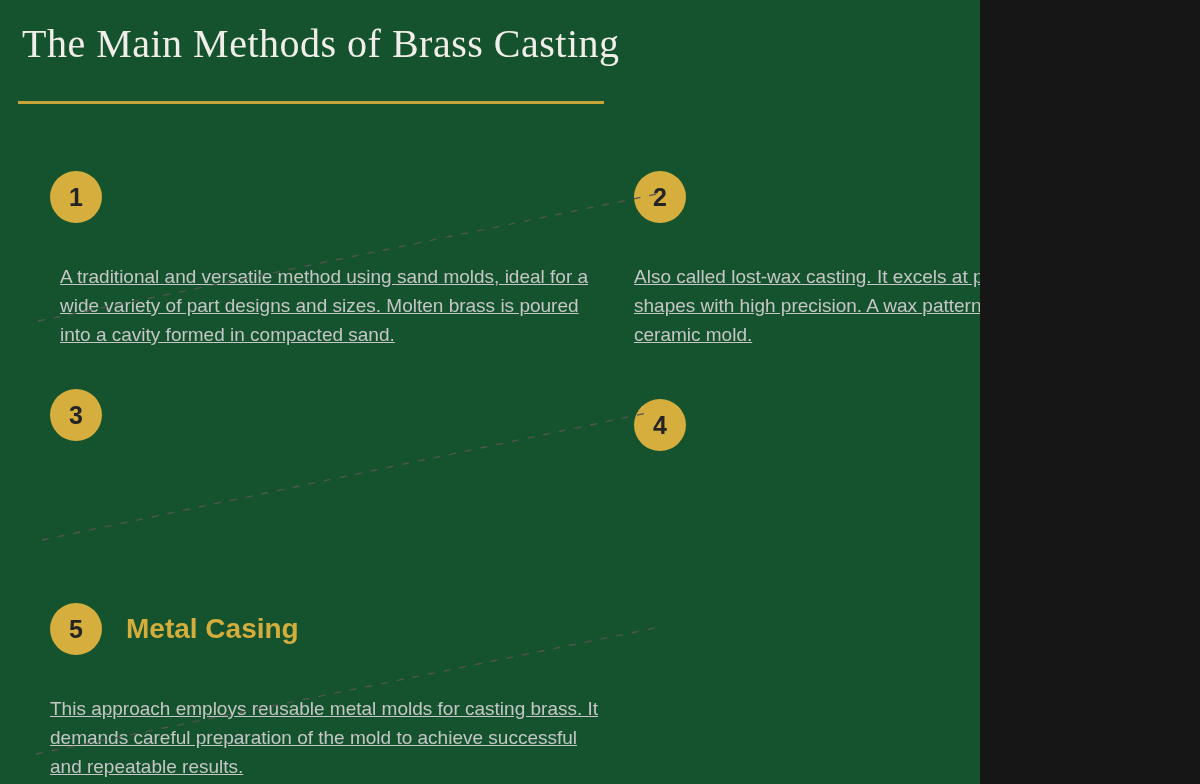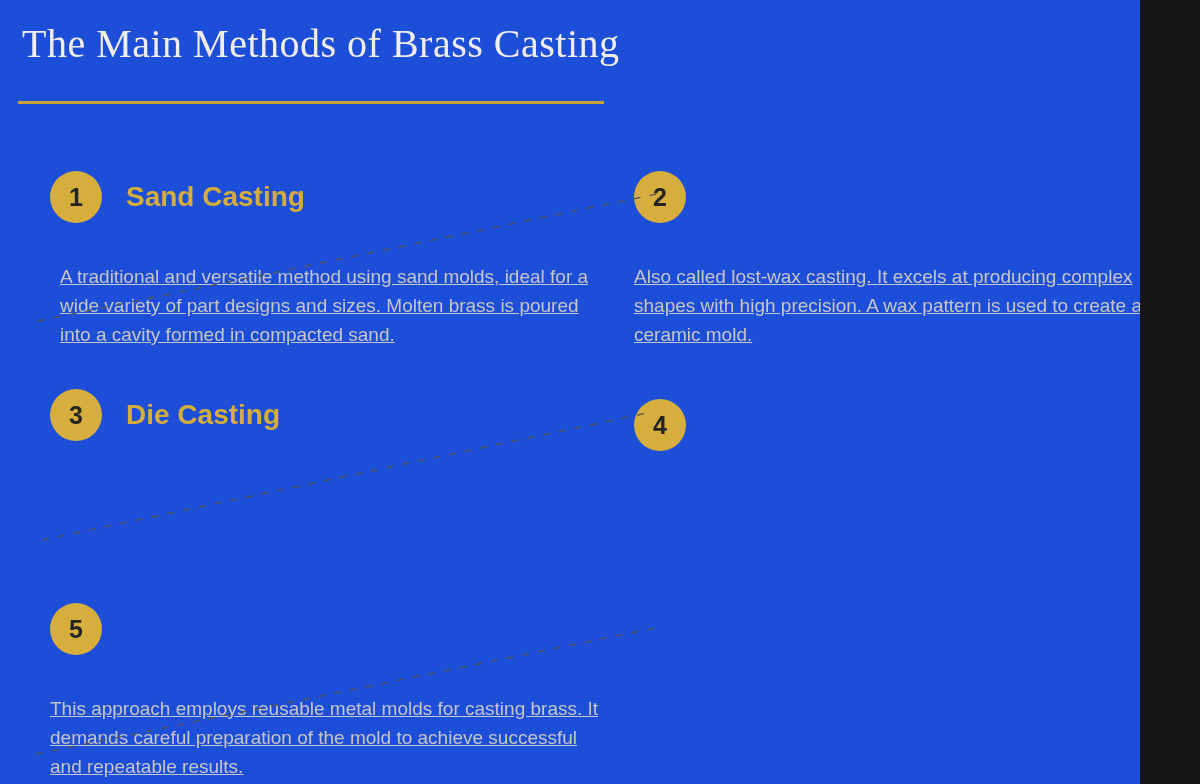--- a/index.html
+++ b/index.html
@@ -1,19 +1,19 @@
 <!DOCTYPE html>
 <html><head>
 <meta charset="utf-8">
 <style>
   html,body { margin:0; padding:0; background:#161616; }
   .page {
     position:relative;
-    width:1140px; height:784px;
-    background:#1d4ed8;
+    width:980px; height:784px;
+    background:#14532d;
     overflow:hidden;
     font-family:"Liberation Sans", sans-serif;
   }
   .page-title {
     position:absolute; left:22px; top:20px;
     font-family:"Liberation Serif", "DejaVu Serif", serif;
     font-size:40px; font-weight:400;
     color:#f1eeea; letter-spacing:0.5px;
     white-space:nowrap;
   }
@@ -66,45 +66,44 @@
     <g stroke="#555555" stroke-width="1.3" stroke-dasharray="7 9" fill="none">
       <line x1="38" y1="321" x2="662" y2="193"></line>
       <line x1="42" y1="540" x2="652" y2="412"></line>
       <line x1="36" y1="754" x2="660" y2="627"></line>
     </g>
   </svg>
 
   <div class="section s1">
     <div class="section-header">
       <div class="num-badge">1</div>
-      <div class="section-title">Sand Casting</div>
     </div>
     <div class="section-desc">A traditional and versatile method using sand molds, ideal for a wide variety of part designs and sizes. Molten brass is poured into a cavity formed in compacted sand.</div>
   </div>
 
   <div class="section s2">
     <div class="section-header">
       <div class="num-badge">2</div>
     </div>
     <div class="section-desc">Also called lost-wax casting. It excels at producing complex shapes with high precision. A wax pattern is used to create a ceramic mold.</div>
   </div>
 
   <div class="section s3">
     <div class="section-header">
       <div class="num-badge">3</div>
-      <div class="section-title">Die Casting</div>
     </div>
   </div>
 
   <div class="section s4">
     <div class="section-header">
       <div class="num-badge">4</div>
     </div>
   </div>
 
   <div class="section s5">
     <div class="section-header">
       <div class="num-badge">5</div>
+      <div class="section-title">Metal Casing</div>
     </div>
     <div class="section-desc">This approach employs reusable metal molds for casting brass. It demands careful preparation of the mold to achieve successful and repeatable results.</div>
   </div>
 
 </div>
 
 </body></html>

